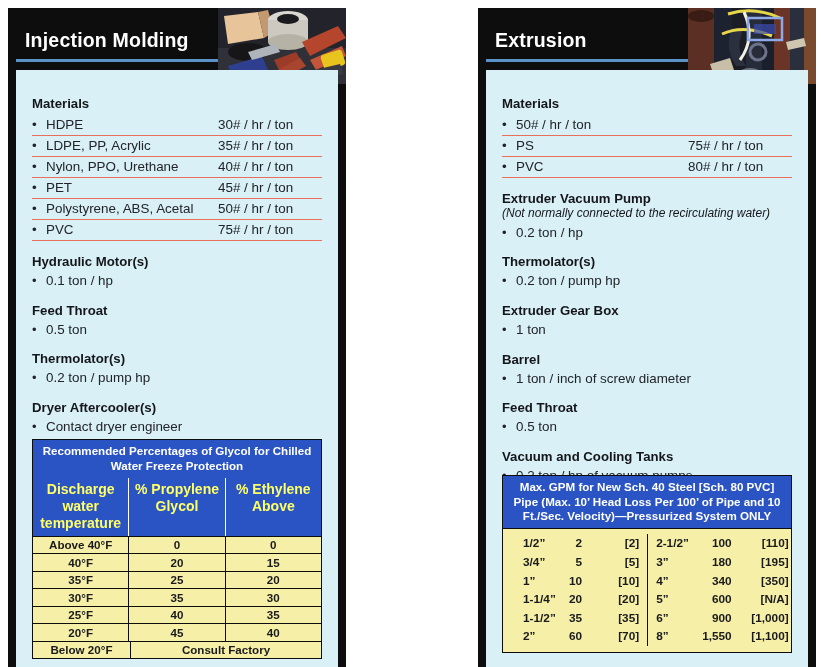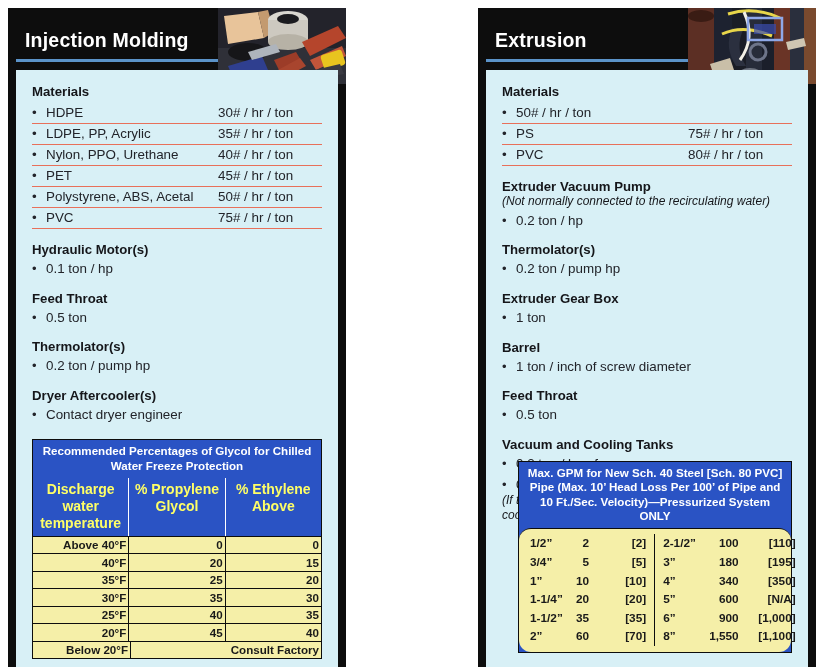--- a/index.html
+++ b/index.html
@@ -61,21 +61,21 @@
     background: #d8f0f6;
   }
   .body-inner { padding: 14px 16px 0 16px; position: relative; height: 100%; }
 
   .sec-title {
     font-size: 13.2px;
     font-weight: bold;
     color: #15161a;
     margin-top: 13px;
   }
-  .sec-title.first { margin-top: 0; }
+  .sec-title.first { margin-top: 12px; }
   .sec-note {
     font-size: 12px;
     font-style: italic;
     color: #15161a;
     line-height: 1.22;
   }
 
   .li {
     font-size: 13.4px;
     color: #22242a;
@@ -109,21 +109,21 @@
   
   .dtable {
     position: absolute;
     left: 16px;
     right: 16px;
     border: 1.5px solid #0d0d0d;
     background: #2a53c4;
     font-size: 11.4px;
   }
   .dtable.glycol { bottom: 8px; }
-  .dtable.gpm    { bottom: 14px; margin-left: 16px; }
+  .dtable.gpm    { bottom: 14px; }
 
   .dt-cap {
     background: #2a53c4;
     color: #ffffff;
     font-weight: bold;
     text-align: center;
     padding: 4px 6px 5px 6px;
     line-height: 1.24;
     font-size: 11.6px;
   }
@@ -139,36 +139,35 @@
     border-left: 1.5px solid #ffffff;
   }
   .dt-hcell:first-child { border-left: none; }
 
   .dt-row { display: flex; }
   .dt-cell {
     flex: 1 1 0;
     background: #f5efa8;
     color: #1a1a1a;
     font-weight: bold;
-    text-align: right;
+    text-align: center;
     padding: 1.5px 2px 2px 2px;
     font-size: 11.6px;
     border-left: 1.5px solid #0d0d0d;
     border-top: 1.5px solid #0d0d0d;
   }
   .dt-cell:first-child { border-left: none; }
   .dt-cell.wide { flex: 2 1 0; }
 
   
   .gpm-grid {
     display: flex;
     background: #f5efa8;
     border-top: 1.5px solid #0d0d0d;
-    padding: 5px 0 6px 3px;
-    border-radius: 12px;
+    padding: 5px 0 6px 12px;
   }
   .gpm-col { flex: 1 1 0; }
   .gpm-col + .gpm-col { border-left: 1.5px solid #0d0d0d; }
   .gpm-line {
     display: flex;
     font-size: 11.8px;
     font-weight: bold;
     color: #1a1a1a;
     line-height: 1.58;
     padding: 0 8px;

